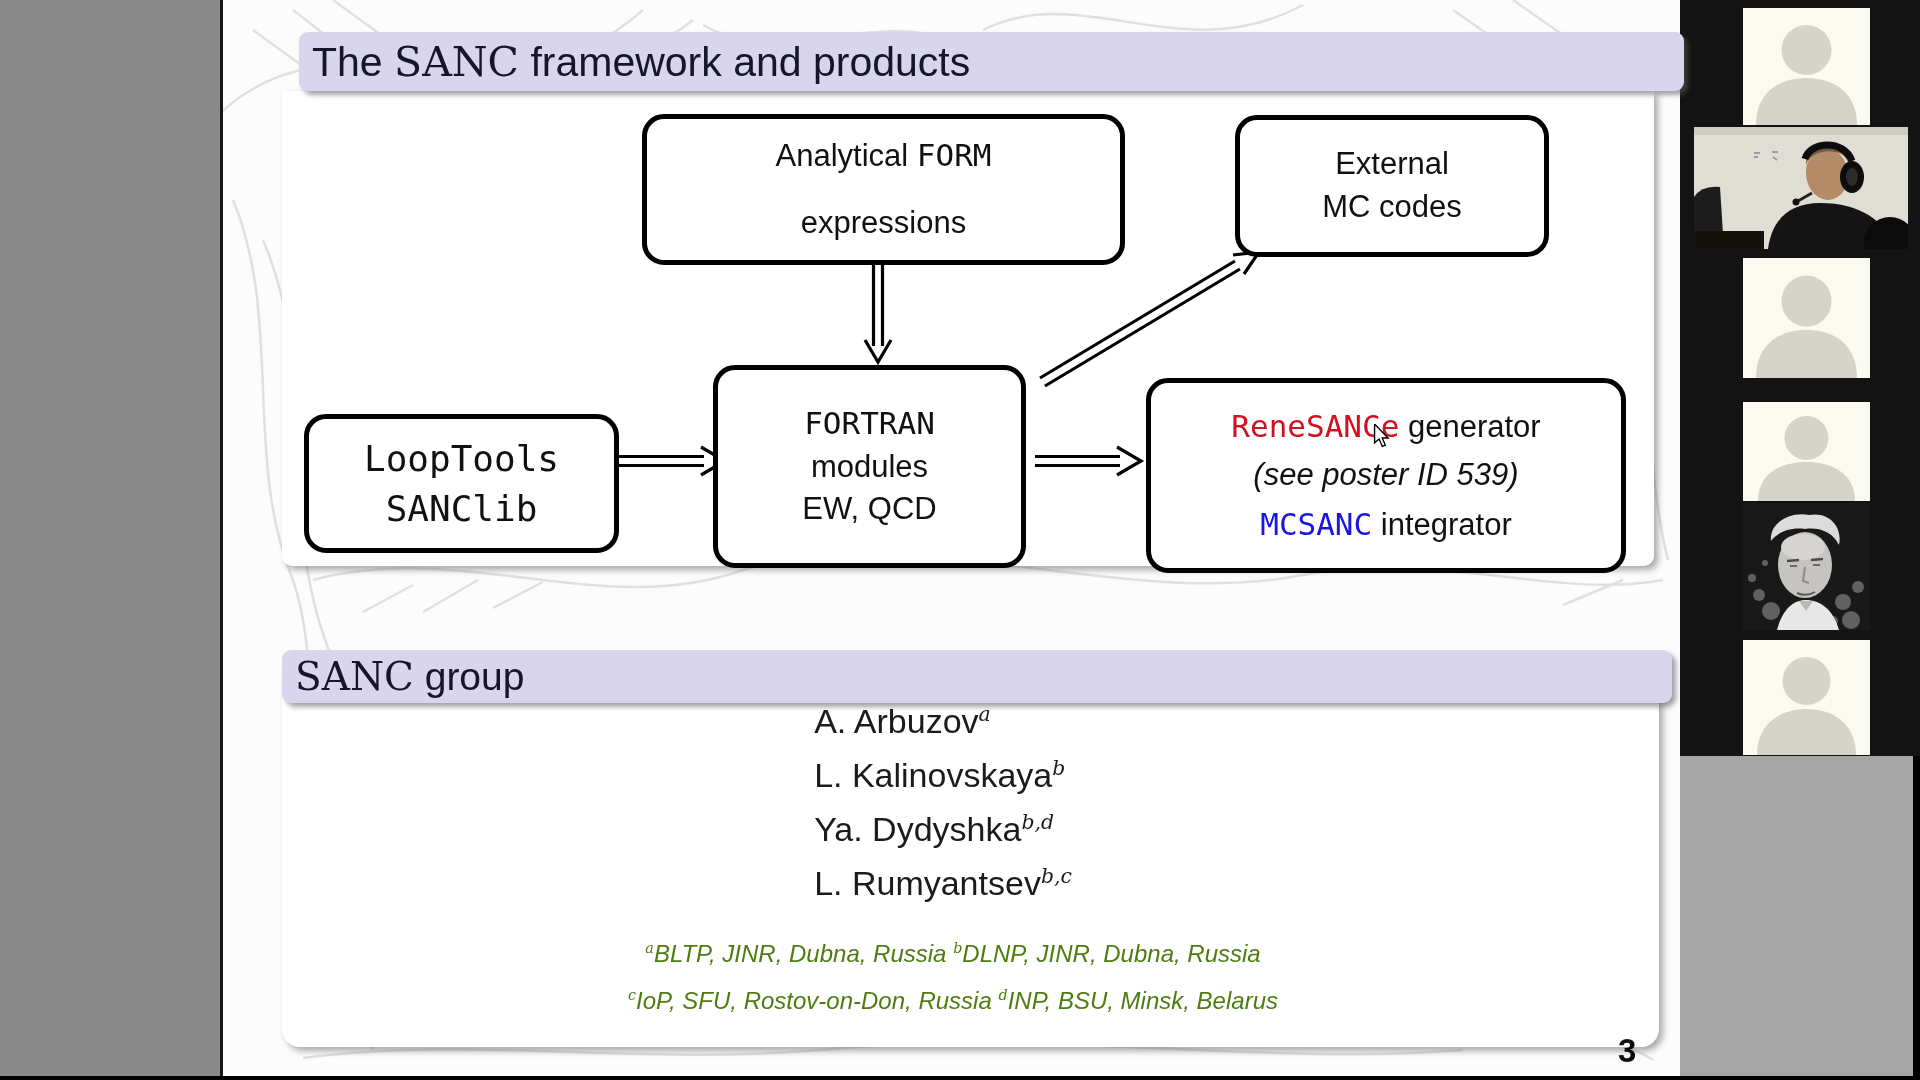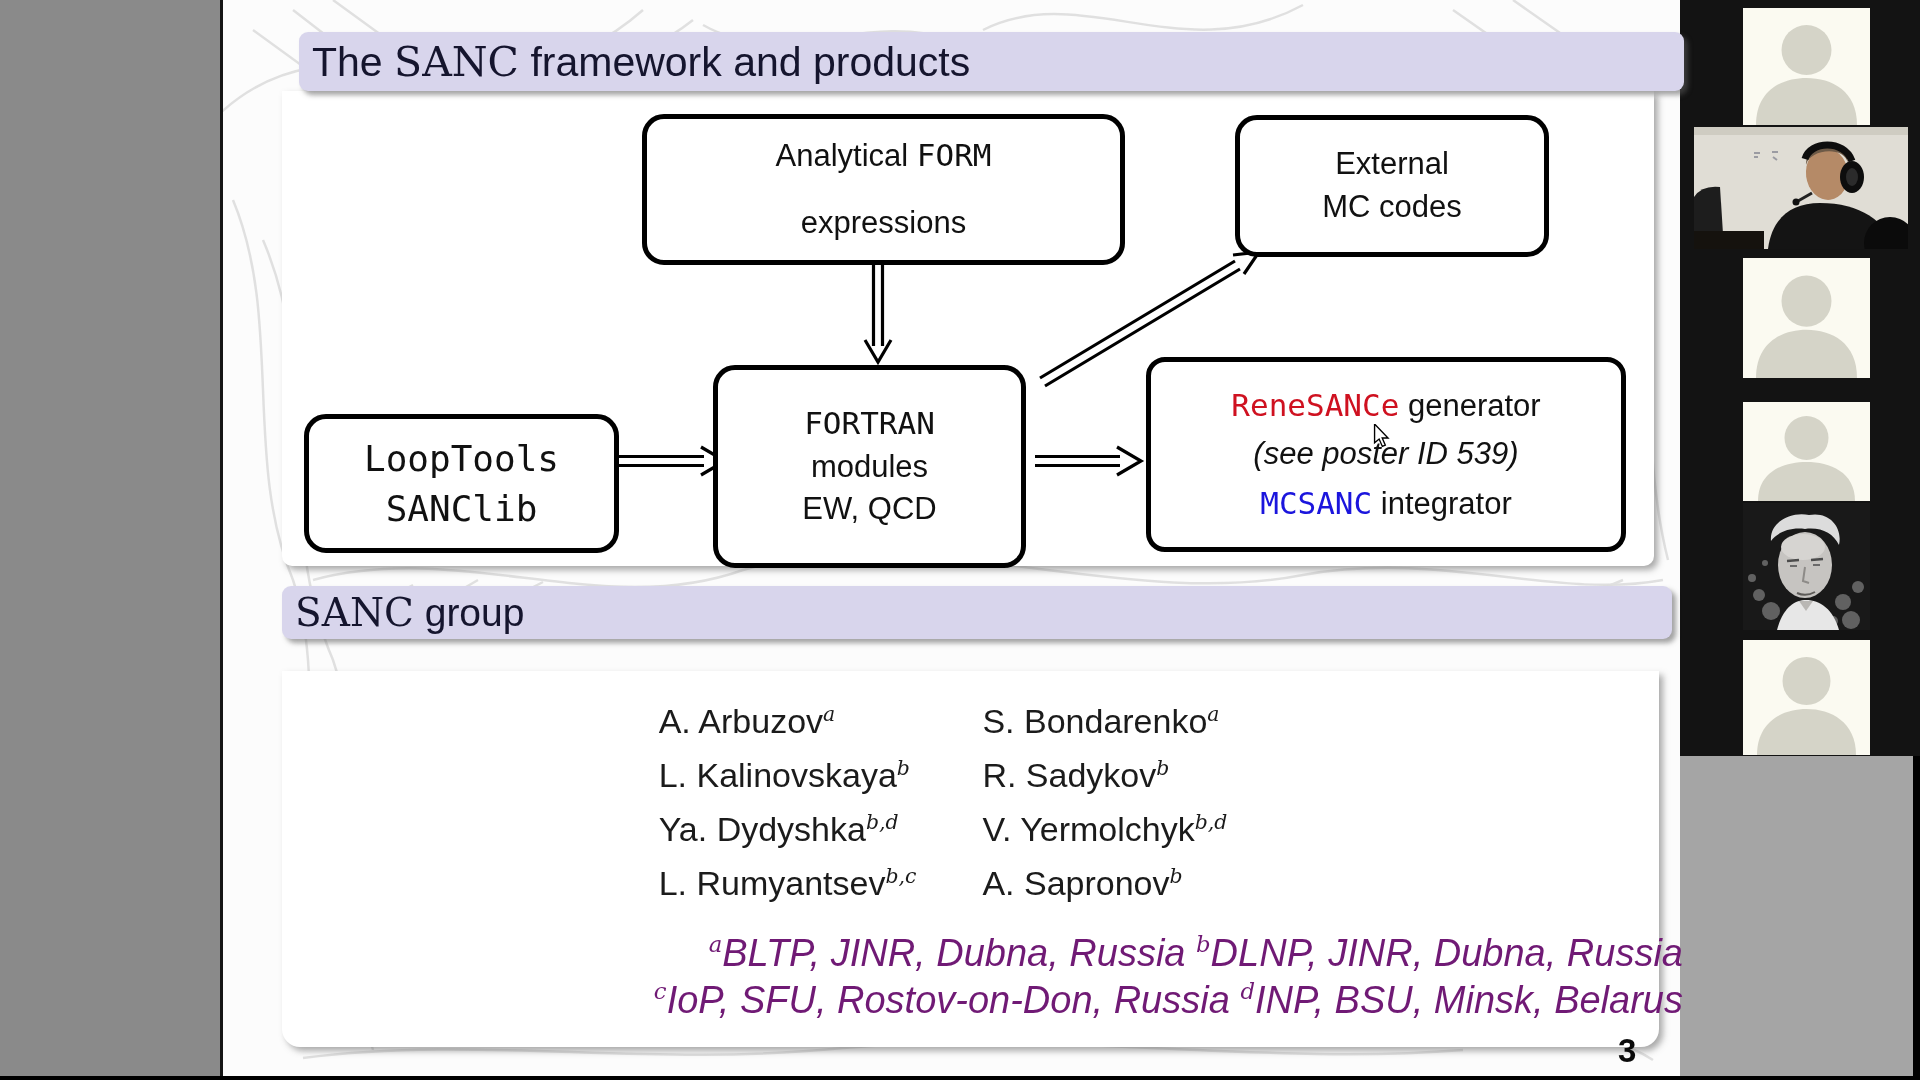--- a/index.html
+++ b/index.html
@@ -7,46 +7,46 @@
   .abs{position:absolute;}
   
   #left-gutter{left:0;top:0;width:220px;height:1076px;background:#8a8a8a;}
   #slide{left:220px;top:0;width:1460px;height:1076px;background:#fcfcfc;border-left:3px solid #161616;}
   #sidebar{left:1680px;top:0;width:240px;height:756px;background:#131313;}
   #lower-right{left:1680px;top:756px;width:233px;height:320px;background:#a5a5a5;}
   
   .banner{background:#d8d5ec;color:#15152e;border-radius:9px;box-shadow:4px 4px 5px rgba(90,90,90,.55);
           display:flex;align-items:center;z-index:2;}
   #title-banner{left:76px;top:32px;width:1372px;height:59px;font-size:41px;padding-left:13px;}
-  #group-banner{left:59px;top:586px;width:1377px;height:53px;font-size:39px;padding-left:13px;}
+  #group-banner{left:59px;top:650px;width:1377px;height:53px;font-size:39px;padding-left:13px;}
   .panel{background:#ffffff;box-shadow:4px 4px 6px rgba(90,90,90,.5);z-index:1;}
   #flow-panel{left:59px;top:91px;width:1372px;height:475px;border-radius:0 0 10px 10px;}
   #names-panel{left:59px;top:671px;width:1377px;height:376px;border-radius:0 0 18px 18px;}
   .serif{font-family:"DejaVu Serif","Liberation Serif",serif;}
   .mono{font-family:"DejaVu Sans Mono","Liberation Mono",monospace;}
   .red{color:#cf1120;}
   .blue{color:#1b15dd;}
   .it{font-style:italic;}
   .sup{font-family:"DejaVu Serif",serif;font-style:italic;font-size:60%;vertical-align:super;line-height:0;}
   
   .fbox{border:5px solid #000;border-radius:22px;background:#fff;color:#111;z-index:3;
         display:flex;flex-direction:column;align-items:center;justify-content:center;
         text-align:center;font-size:31px;line-height:1.38;}
   #box-analytical{left:419px;top:114px;width:473px;height:141px;gap:24px;}
   #box-external{left:1012px;top:115px;width:304px;height:132px;text-align:center;}
   #box-looptools{left:81px;top:414px;width:305px;height:129px;font-size:36px;}
   #box-fortran{left:490px;top:365px;width:303px;height:193px;}
-  #box-renesance{left:923px;top:357px;width:470px;height:185px;line-height:1.55;border-radius:19px;}
+  #box-renesance{left:923px;top:378px;width:470px;height:185px;line-height:1.55;}
   #arrow-layer{left:0;top:0;width:1460px;height:620px;z-index:2;pointer-events:none;}
   #pattern-layer{left:0;top:0;width:1460px;height:1076px;z-index:0;}
   
   #names-grid{left:0;top:694px;width:1440px;display:flex;justify-content:center;gap:66px;
               font-size:34px;line-height:54px;color:#1b1b1b;z-index:2;text-align:left;}
-  #affiliations{left:0;top:930px;width:1460px;text-align:right;font-size:38px;line-height:47px;
-                font-style:italic;color:#701a75;z-index:2;}
+  #affiliations{left:0;top:930px;width:1460px;text-align:center;font-size:24px;line-height:47px;
+                font-style:italic;color:#4d7c0f;z-index:2;}
   #page-number{left:1395px;top:1032px;font-size:33px;font-weight:bold;color:#0a0a0a;z-index:2;}
   #cursor{left:1148px;top:424px;z-index:5;}
   
   .tile{position:absolute;overflow:hidden;background:#fbfaf1;}
   .tile svg{display:block;width:100%;height:100%;}
   #tile-1{left:63px;top:8px;width:127px;height:117px;}
   #tile-2{left:14px;top:127px;width:214px;height:122px;background:#dcd9d1;}
   #tile-3{left:63px;top:258px;width:127px;height:120px;}
   #tile-4{left:63px;top:402px;width:127px;height:99px;}
   #tile-5{left:63px;top:503px;width:127px;height:127px;background:#161616;}
@@ -136,26 +136,20 @@
     <span><span class="serif">SANC</span><span> group</span></span>
   </div>
   <div class="abs panel" id="names-panel"></div>
 
   <div class="abs" id="names-grid">
     <div>
       <div><span>A. Arbuzov</span><span class="sup">a</span></div>
       <div><span>L. Kalinovskaya</span><span class="sup">b</span></div>
       <div><span>Ya. Dydyshka</span><span class="sup">b,d</span></div>
       <div><span>L. Rumyantsev</span><span class="sup">b,c</span></div>
-    </div>
-    <div>
-      <div><span>S. Bondarenko</span><span class="sup">a</span></div>
-      <div><span>R. Sadykov</span><span class="sup">b</span></div>
-      <div><span>V. Yermolchyk</span><span class="sup">b,d</span></div>
-      <div><span>A. Sapronov</span><span class="sup">b</span></div>
     </div>
   </div>
 
   <div class="abs" id="affiliations">
     <div><span class="sup">a</span><span>BLTP, JINR, Dubna, Russia </span><span class="sup">b</span><span>DLNP, JINR, Dubna, Russia</span></div>
     <div><span class="sup">c</span><span>IoP, SFU, Rostov-on-Don, Russia </span><span class="sup">d</span><span>INP, BSU, Minsk, Belarus</span></div>
   </div>
 
   <div class="abs" id="page-number">3</div>
 

